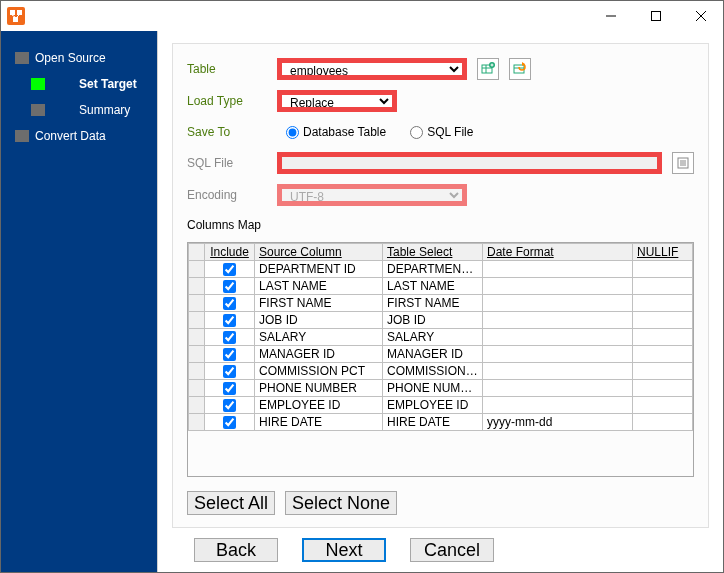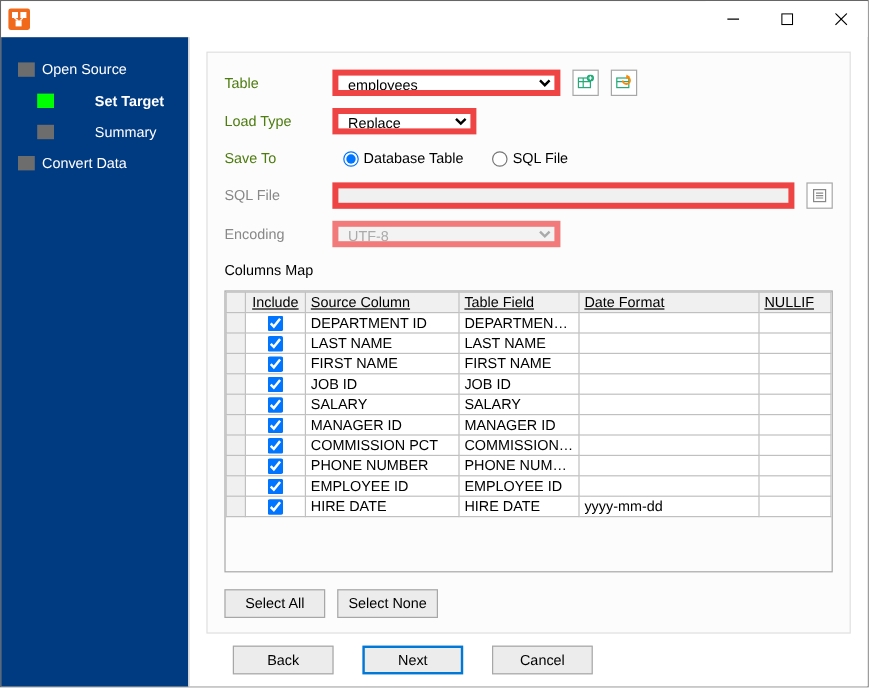--- a/index.html
+++ b/index.html
@@ -37,21 +37,21 @@
   table.grid { border-collapse: collapse; width: 100%; font-size:12px; }
   table.grid th, table.grid td { border: 1px solid #c0c0c0; padding: 1px 4px; height:16px; text-align:left; background:#fff; }
   table.grid th { background: #f0f0f0; font-weight: normal; text-decoration: underline; }
   .rownum-col { width:16px; background:#f0f0f0 !important; }
   .inc-col { width:50px; text-align:center !important; }
   .src-col { width:128px; }
   .fld-col { width:100px; }
   .date-col { width:150px; }
   td.ellips { white-space: nowrap; overflow:hidden; text-overflow: ellipsis; max-width:0; }
   .btn-row { display:flex; gap:10px; padding:4px 0; }
-  .btn { min-width:84px; height:24px; border:1px solid #a7a7a7; background:#ececec; display:inline-flex; align-items:center; justify-content:center; font-family:inherit; font-size:12px; }
+  .btn { min-width:84px; height:24px; border:1px solid #a7a7a7; background:#ececec; display:inline-flex; align-items:center; justify-content:center; font-family:inherit; font-size:18px; }
   .btn.primary { border:2px solid #0078d7; background:#ececec; }
   .footer-btns { display:flex; justify-content:flex-start; gap:24px; padding: 2px 0 0 22px; }
   .chk { margin:0 auto; display:block; }
 </style>
 </head>
 <body>
 <div class="window">
   <div class="titlebar">
     <span class="app-icon">
       <svg viewBox="0 0 14 14">
@@ -158,21 +158,21 @@
           <select class="wide" disabled=""><option>UTF-8</option></select>
         </div>
         <div class="columns-label">Columns Map</div>
         <div class="grid-wrap">
           <table class="grid">
             <thead>
                 <tr>
               <th class="rownum-col"></th>
               <th class="inc-col">Include</th>
               <th class="src-col">Source Column</th>
-              <th class="fld-col">Table Field</th>
+              <th class="fld-col">Table Select</th>
               <th class="date-col">Date Format</th>
               <th>NULLIF</th>
             </tr>
               </thead>
             <tbody id="grid-body">
                 <tr>
                   <td class="rownum-col"></td>
                   <td class="inc-col">
                     <input type="checkbox" class="chk" checked="" style="">
                   </td>

